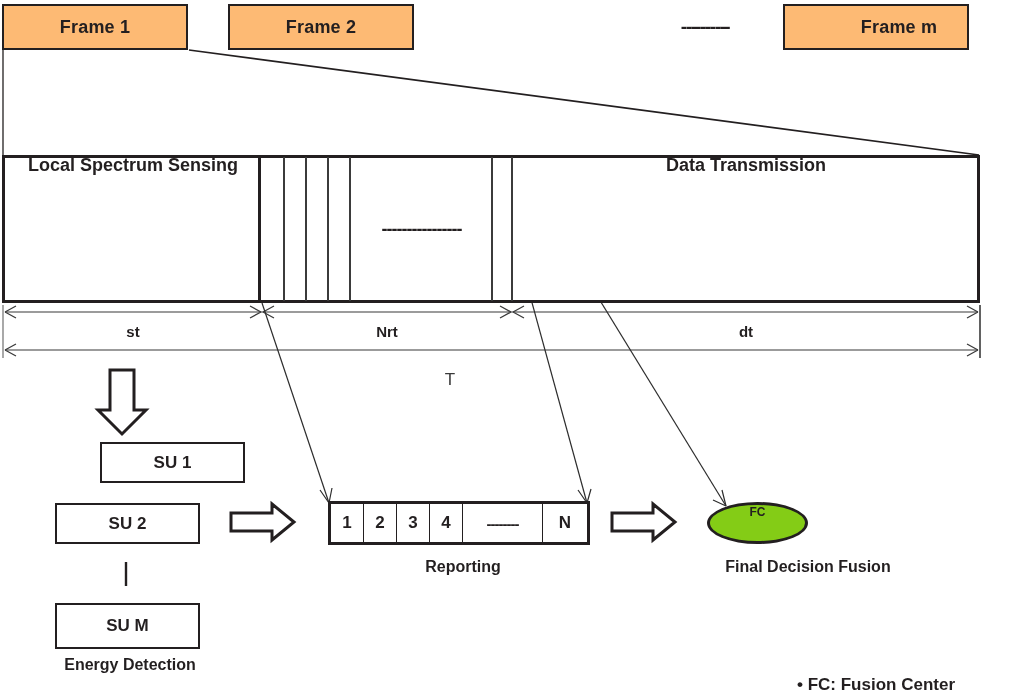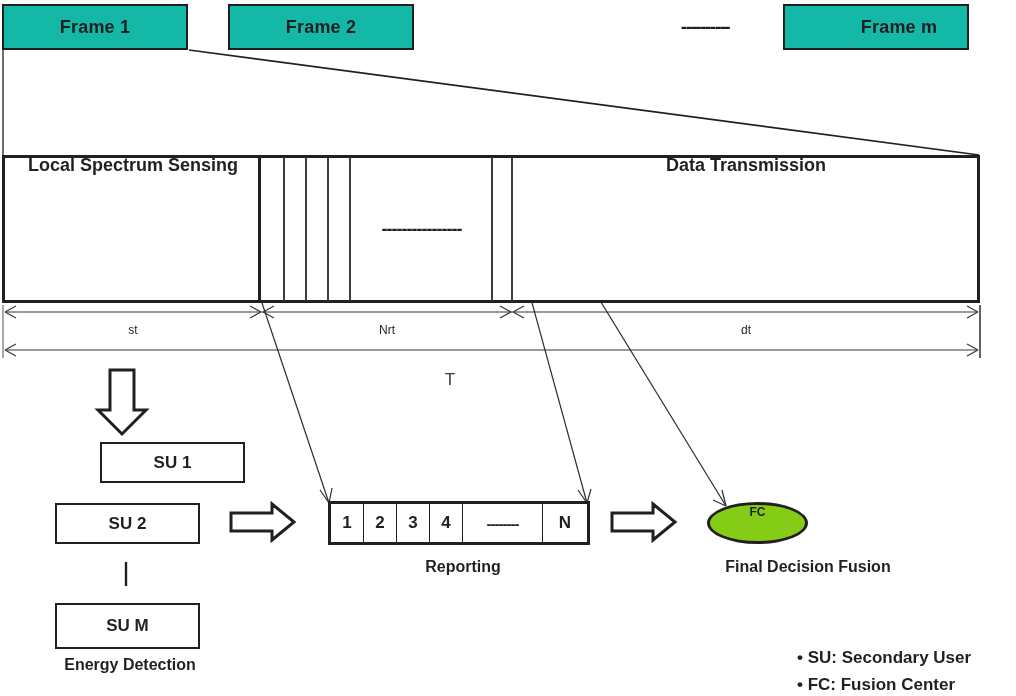--- a/index.html
+++ b/index.html
@@ -18,21 +18,21 @@
     height: 696px;
     background: #ffffff;
     overflow: hidden;
   }
   .abs { position: absolute; }
 
   
   .frame-box {
     box-sizing: border-box;
     border: 2.5px solid #231f20;
-    background: #14b8a6;
+    background: #fdba74;
     display: flex;
     align-items: center;
     justify-content: center;
     font-size: 18px;
     font-weight: bold;
     letter-spacing: 0.2px;
     color: #231f20;
   }
   .frame-dots {
     font-size: 19px;
@@ -69,22 +69,22 @@
     letter-spacing: -1px;
     color: #231f20;
     display: flex;
     align-items: center;
     justify-content: center;
     white-space: nowrap;
   }
 
   
   .dim-label {
-    font-size: 12px;
-    font-weight: normal;
+    font-size: 15px;
+    font-weight: bold;
     color: #231f20;
     text-align: center;
   }
   .t-label {
     font-size: 17px;
     font-weight: normal;
     color: #3a3a3a;
     text-align: center;
   }
 
@@ -301,20 +301,17 @@
     <span>Reporting</span>
   </div>
 
   <div class="fc-ellipse abs" style="left:707px; top:502px; width:101px; height:42px;">
     <span>FC</span>
   </div>
   <div class="caption abs" style="left:668px; top:558px; width:280px;">
     <span>Final Decision Fusion</span>
   </div>
 
-  <div class="legend-line abs" style="left:797px; top:648px;">
-    <span>• SU: Secondary User</span>
-  </div>
   <div class="legend-line abs" style="left:797px; top:675px;">
     <span>• FC: Fusion Center</span>
   </div>
 
 </div>
 
 </body></html>

